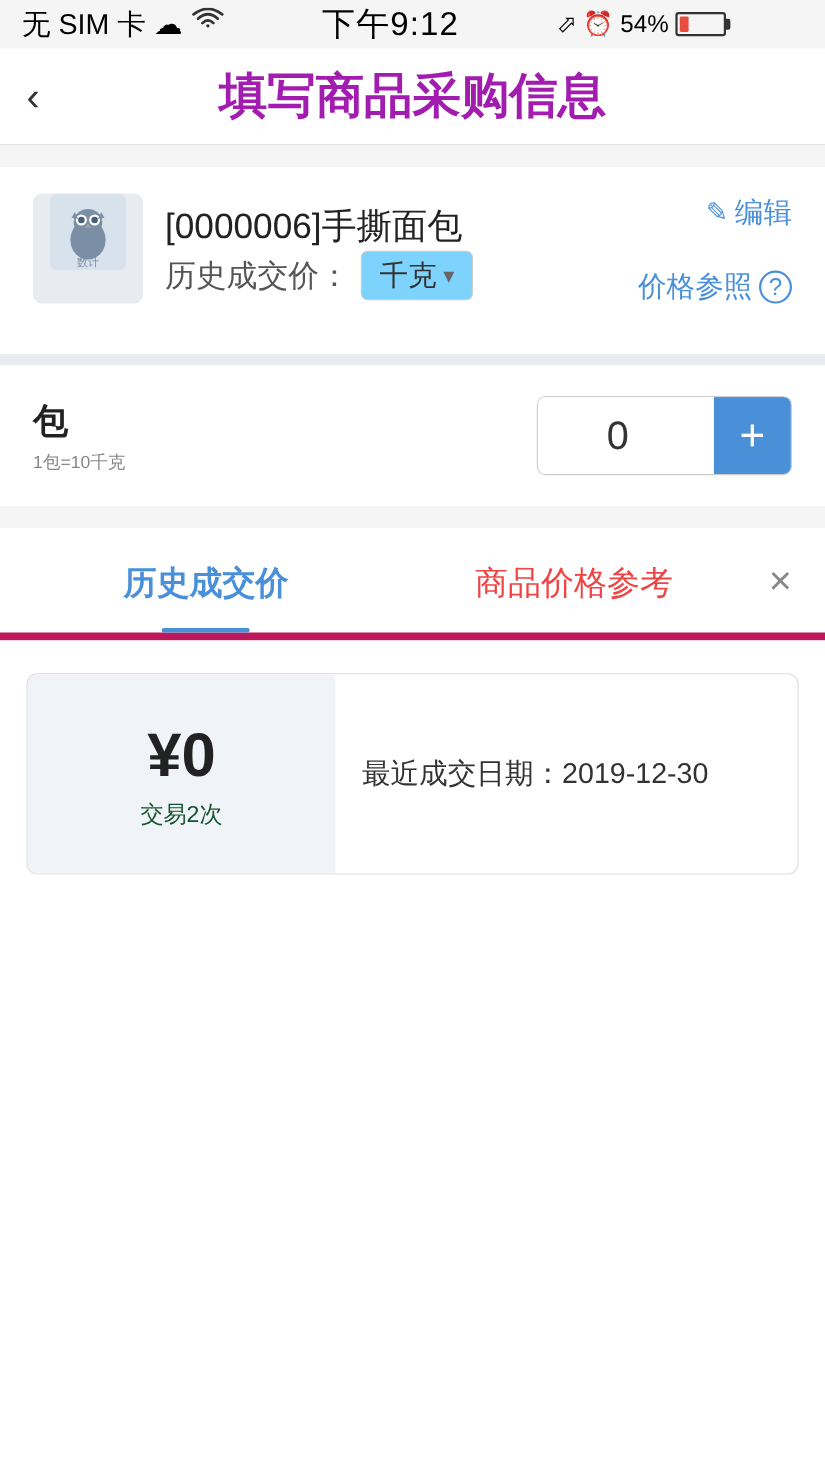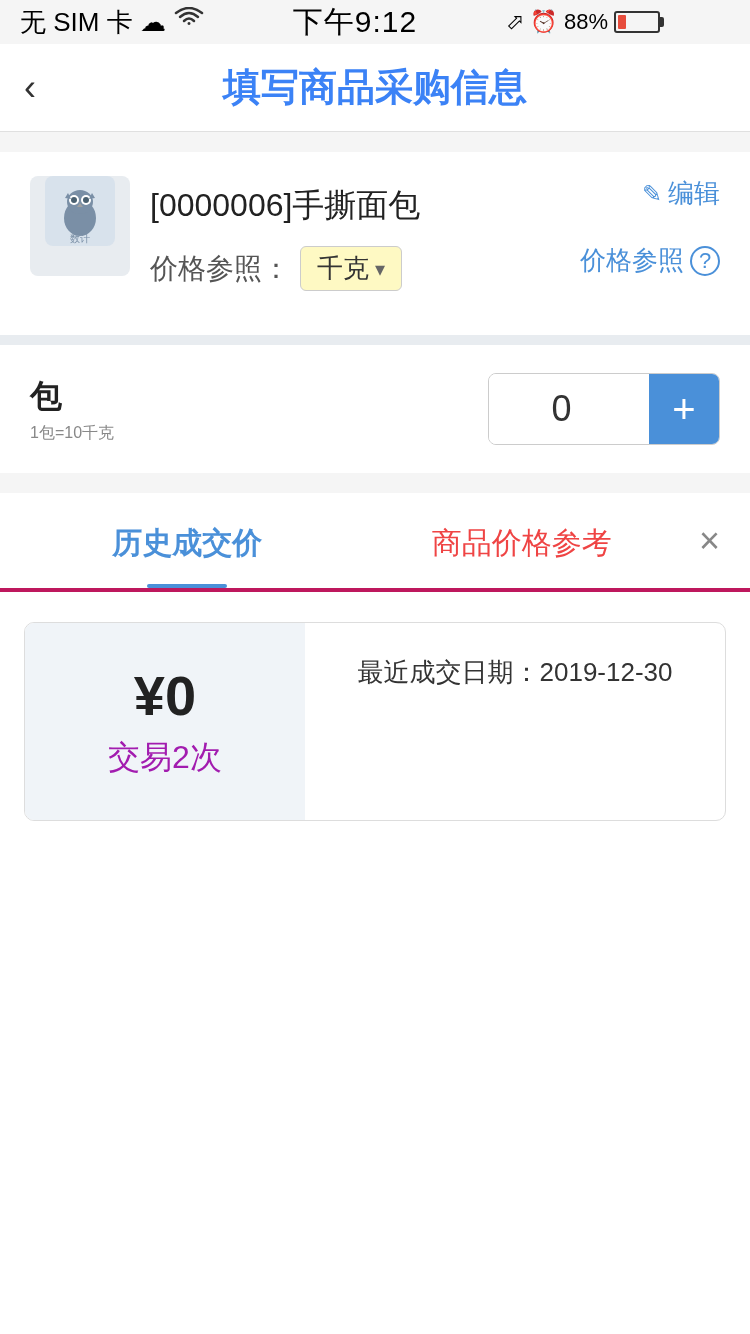--- a/index.html
+++ b/index.html
@@ -80,23 +80,23 @@
       border-bottom: 1px solid #e0e0e0;
     }
     .nav-back {
       position: absolute;
       left: 24px;
       font-size: 36px;
       color: #333;
       cursor: pointer;
     }
     .nav-title {
-      font-size: 38px;
+      font-size: 44px;
       font-weight: 600;
-      color: #3b82f6;
+      color: #a21caf;
     }
 
     
     .product-card {
       background: #fff;
       margin-top: 20px;
       padding: 24px 30px;
       width: 750px;
     }
     .product-header {
@@ -123,33 +123,32 @@
     .product-info {
       display: flex;
       flex-direction: column;
       justify-content: center;
       padding-top: 8px;
     }
     .product-name {
       font-size: 32px;
       color: #222;
       font-weight: 500;
-      margin-bottom: 18px;
     }
     .product-unit-row {
       display: flex;
       align-items: center;
       gap: 10px;
     }
     .unit-label {
       font-size: 28px;
       color: #555;
     }
     .unit-select {
-      background: #fef9c3;
+      background: #7dd3fc;
       border: 1px solid #ccc;
       border-radius: 6px;
       padding: 4px 16px;
       font-size: 26px;
       color: #333;
       display: flex;
       align-items: center;
       gap: 6px;
       text-align: center;
     }
@@ -244,21 +243,21 @@
 
     
     .bottom-panel {
       background: #fff;
       margin-top: 20px;
       width: 750px;
     }
     .tabs-header {
       display: flex;
       align-items: center;
-      border-bottom: 4px solid #be185d;
+      border-bottom: 7px solid #be185d;
       padding: 0 20px;
       position: relative;
     }
     .tab-item {
       flex: 1;
       text-align: center;
       padding: 30px 0 24px;
       font-size: 30px;
       color: #ef4444;
       cursor: pointer;
@@ -302,29 +301,29 @@
       align-items: center;
       justify-content: center;
       padding: 40px 20px;
     }
     .history-price {
       font-size: 56px;
       font-weight: 600;
       color: #222;
     }
     .history-trades {
-      font-size: 32px;
-      color: #a21caf;
+      font-size: 21px;
+      color: #14532d;
       margin-top: 8px;
     }
     .history-right {
       flex: 1;
       padding: 30px 24px;
       display: flex;
-      flex-direction: row;
+      flex-direction: column;
       gap: 16px;
       justify-content: center;
     }
     .history-detail-row {
       font-size: 26px;
       color: #333;
       line-height: 1.5;
     }
 
     
@@ -345,21 +344,21 @@
         <path d="M10 14 Q15 9 20 14" stroke="#333" stroke-width="2.5" fill="none" stroke-linecap="round"></path>
         <path d="M6 10 Q15 2 24 10" stroke="#333" stroke-width="2.5" fill="none" stroke-linecap="round"></path>
         <path d="M2 6 Q15 -4 28 6" stroke="#333" stroke-width="2.5" fill="none" stroke-linecap="round"></path>
       </svg>
     </span>
   </div>
   <div class="status-center">下午9:12</div>
   <div class="status-right">
     <span style="font-size:22px;">⬀</span>
     <span style="font-size:22px;">⏰</span>
-    <span style="font-size:22px;">88%</span>
+    <span style="font-size:22px;">54%</span>
     <div class="battery-icon">
       <div class="battery-fill"></div>
     </div>
   </div>
 </div>
 
 <div class="nav-bar">
   <div class="nav-back">‹</div>
   <div class="nav-title">填写商品采购信息</div>
 </div>
@@ -387,21 +386,21 @@
           <polygon points="47,17 50,22 44,23" fill="#7a8fa6"></polygon>
 
           <text x="35" y="66" text-anchor="middle" font-size="10" fill="#7a8fa6" font-family="sans-serif">数计</text>
         </svg>
       </div>
       <div class="product-info">
         <div class="product-name">
           <span>[0000006]</span><span>手撕面包</span>
         </div>
         <div class="product-unit-row">
-          <span class="unit-label">价格参照：</span>
+          <span class="unit-label">历史成交价：</span>
           <div class="unit-select">
             <span>千克</span>
             <span class="unit-chevron">▾</span>
           </div>
         </div>
       </div>
     </div>
     <div class="product-right">
       <div class="edit-btn">
         <span style="font-size:24px;">✎</span>

